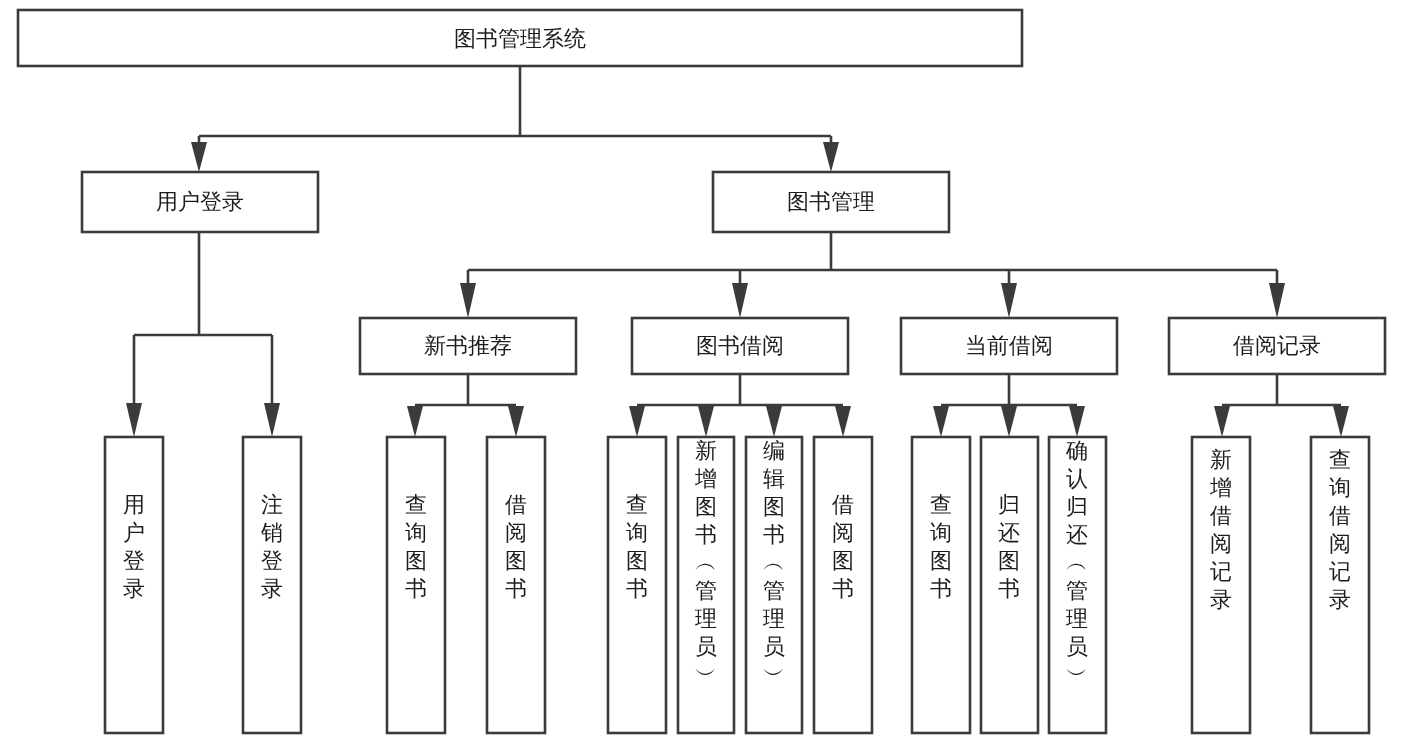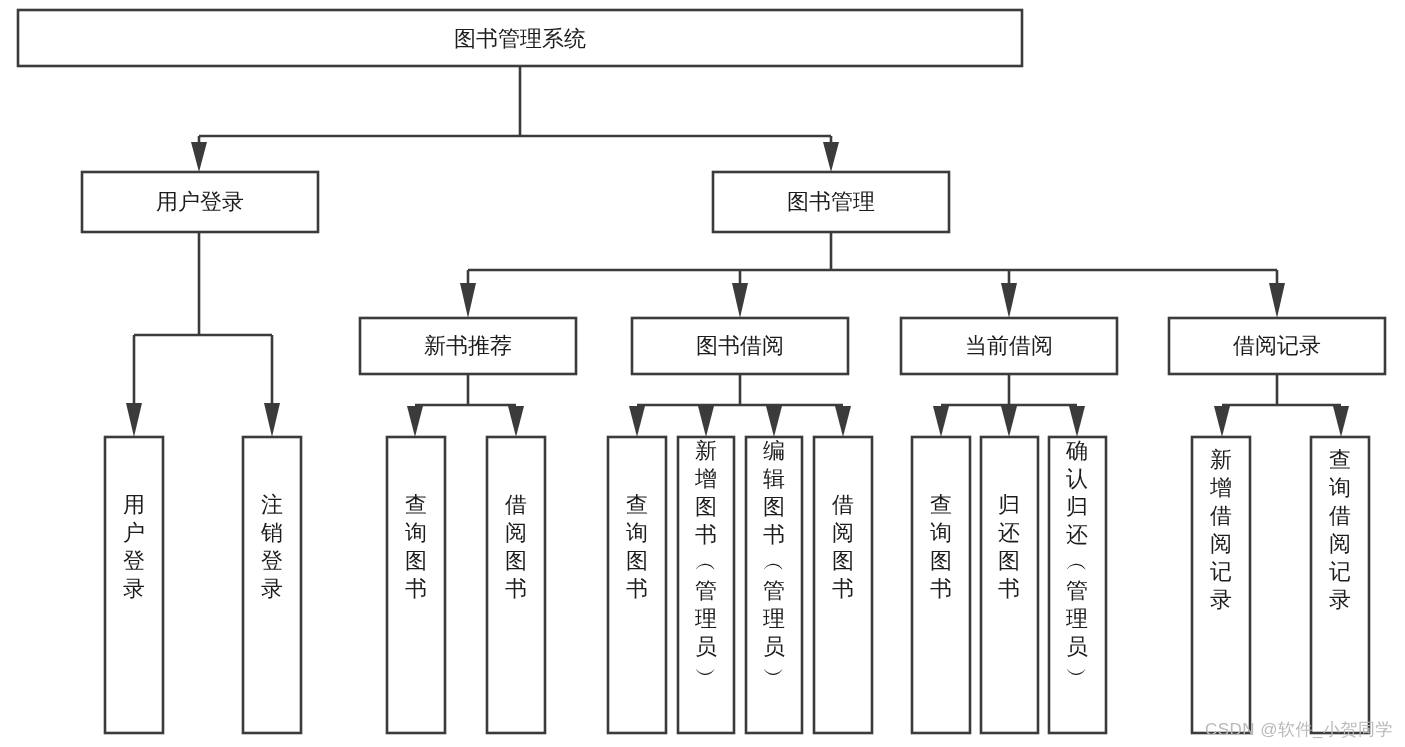--- a/index.html
+++ b/index.html
@@ -218,14 +218,13 @@
       <text class="node-label-v vtext" x="1221" y="467"><tspan x="1221" dy="0">新</tspan><tspan x="1221" dy="28">增</tspan><tspan x="1221" dy="28">借</tspan><tspan x="1221" dy="28">阅</tspan><tspan x="1221" dy="28">记</tspan><tspan x="1221" dy="28">录</tspan></text>
     </g>
 
     <g>
       <rect class="node-box" x="1311" y="437" width="58" height="296"></rect>
       <text class="node-label-v vtext" x="1340" y="467"><tspan x="1340" dy="0">查</tspan><tspan x="1340" dy="28">询</tspan><tspan x="1340" dy="28">借</tspan><tspan x="1340" dy="28">阅</tspan><tspan x="1340" dy="28">记</tspan><tspan x="1340" dy="28">录</tspan></text>
     </g>
 
   </svg>
 
-  <div class="watermark">CSDN @软件_小贺同学</div>
 </div>
 
 </body></html>

